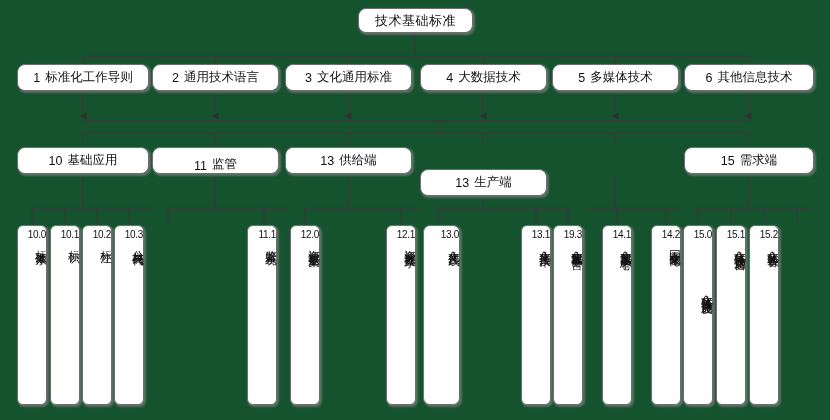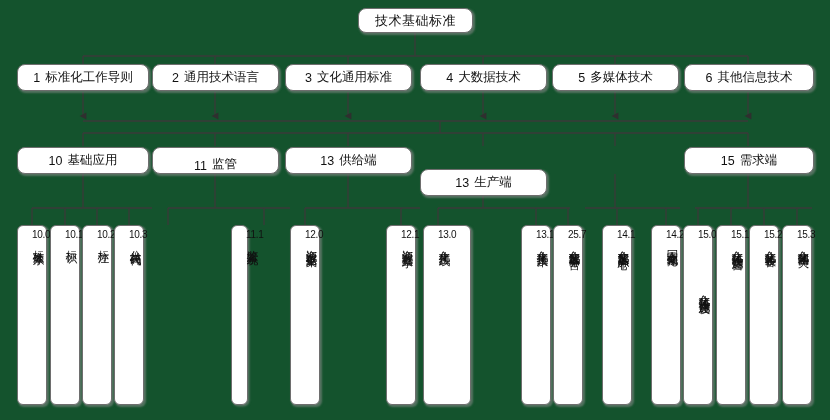--- a/index.html
+++ b/index.html
@@ -49,21 +49,21 @@
     border-radius: 8px;
     white-space: nowrap;
   }
   .node.lvl1 .num, .node.lvl2 .num {
     margin-right: 5px;
   }
   
   .node.leaf {
     border-radius: 6px;
     flex-direction: column;
-    align-items: flex-start;
+    align-items: flex-end;
     justify-content: flex-start;
     padding-top: 3px;
     font-size: 11px;
     line-height: 1.02;
     padding-left: 14px;
   }
   .leaf .num {
     font-size: 10px;
     line-height: 1.1;
     margin-bottom: 1px;
@@ -226,45 +226,45 @@
   </div>
   <div class="node leaf" style="left:82px; top:225px; width:30px; height:180px;">
     <span class="num">10.2</span>
     <span class="vtext">标注</span>
   </div>
   <div class="node leaf" style="left:114px; top:225px; width:30px; height:180px;">
     <span class="num">10.3</span>
     <span class="vtext">分类与代码</span>
   </div>
 
-  <div class="node leaf" style="left:231px; top:225px; width:17px; height:180px;">
+  <div class="node leaf" style="left:247px; top:225px; width:30px; height:180px;">
     <span class="num">11.1</span>
     <span class="vtext">监管系统</span>
   </div>
 
   <div class="node leaf" style="left:290px; top:225px; width:30px; height:180px;">
     <span class="num">12.0</span>
     <span class="vtext">资源数据采集</span>
   </div>
   <div class="node leaf" style="left:386px; top:225px; width:30px; height:180px;">
     <span class="num">12.1</span>
     <span class="vtext">资源数据共享</span>
   </div>
 
-  <div class="node leaf" style="left:423px; top:225px; width:48px; height:180px;">
+  <div class="node leaf" style="left:423px; top:225px; width:37px; height:180px;border-radius:7px;">
     <span class="num">13.0</span>
     <span class="vtext">文化生产线</span>
   </div>
   <div class="node leaf" style="left:521px; top:225px; width:30px; height:180px;">
     <span class="num">13.1</span>
     <span class="vtext">文化生产技术</span>
   </div>
 
   <div class="node leaf" style="left:553px; top:225px; width:30px; height:180px;">
-    <span class="num">25.7</span>
+    <span class="num">19.3</span>
     <span class="vtext">文化数据服务平台</span>
   </div>
   <div class="node leaf" style="left:602px; top:225px; width:30px; height:180px;">
     <span class="num">14.1</span>
     <span class="vtext">文化数据服务中心</span>
   </div>
   <div class="node leaf" style="left:651px; top:225px; width:30px; height:180px;">
     <span class="num">14.2</span>
     <span class="vtext">国家文化专网</span>
   </div>
@@ -274,18 +274,14 @@
     <span class="vtext">文化体验设施建设</span>
   </div>
   <div class="node leaf" style="left:716px; top:225px; width:30px; height:180px;">
     <span class="num">15.1</span>
     <span class="vtext">文化体验设施运营</span>
   </div>
   <div class="node leaf" style="left:749px; top:225px; width:30px; height:180px;">
     <span class="num">15.2</span>
     <span class="vtext">文化体验装备</span>
   </div>
-  <div class="node leaf" style="left:782px; top:225px; width:30px; height:180px;">
-    <span class="num">15.3</span>
-    <span class="vtext">文化体验网关</span>
-  </div>
 
 </div>
 
 </body></html>

